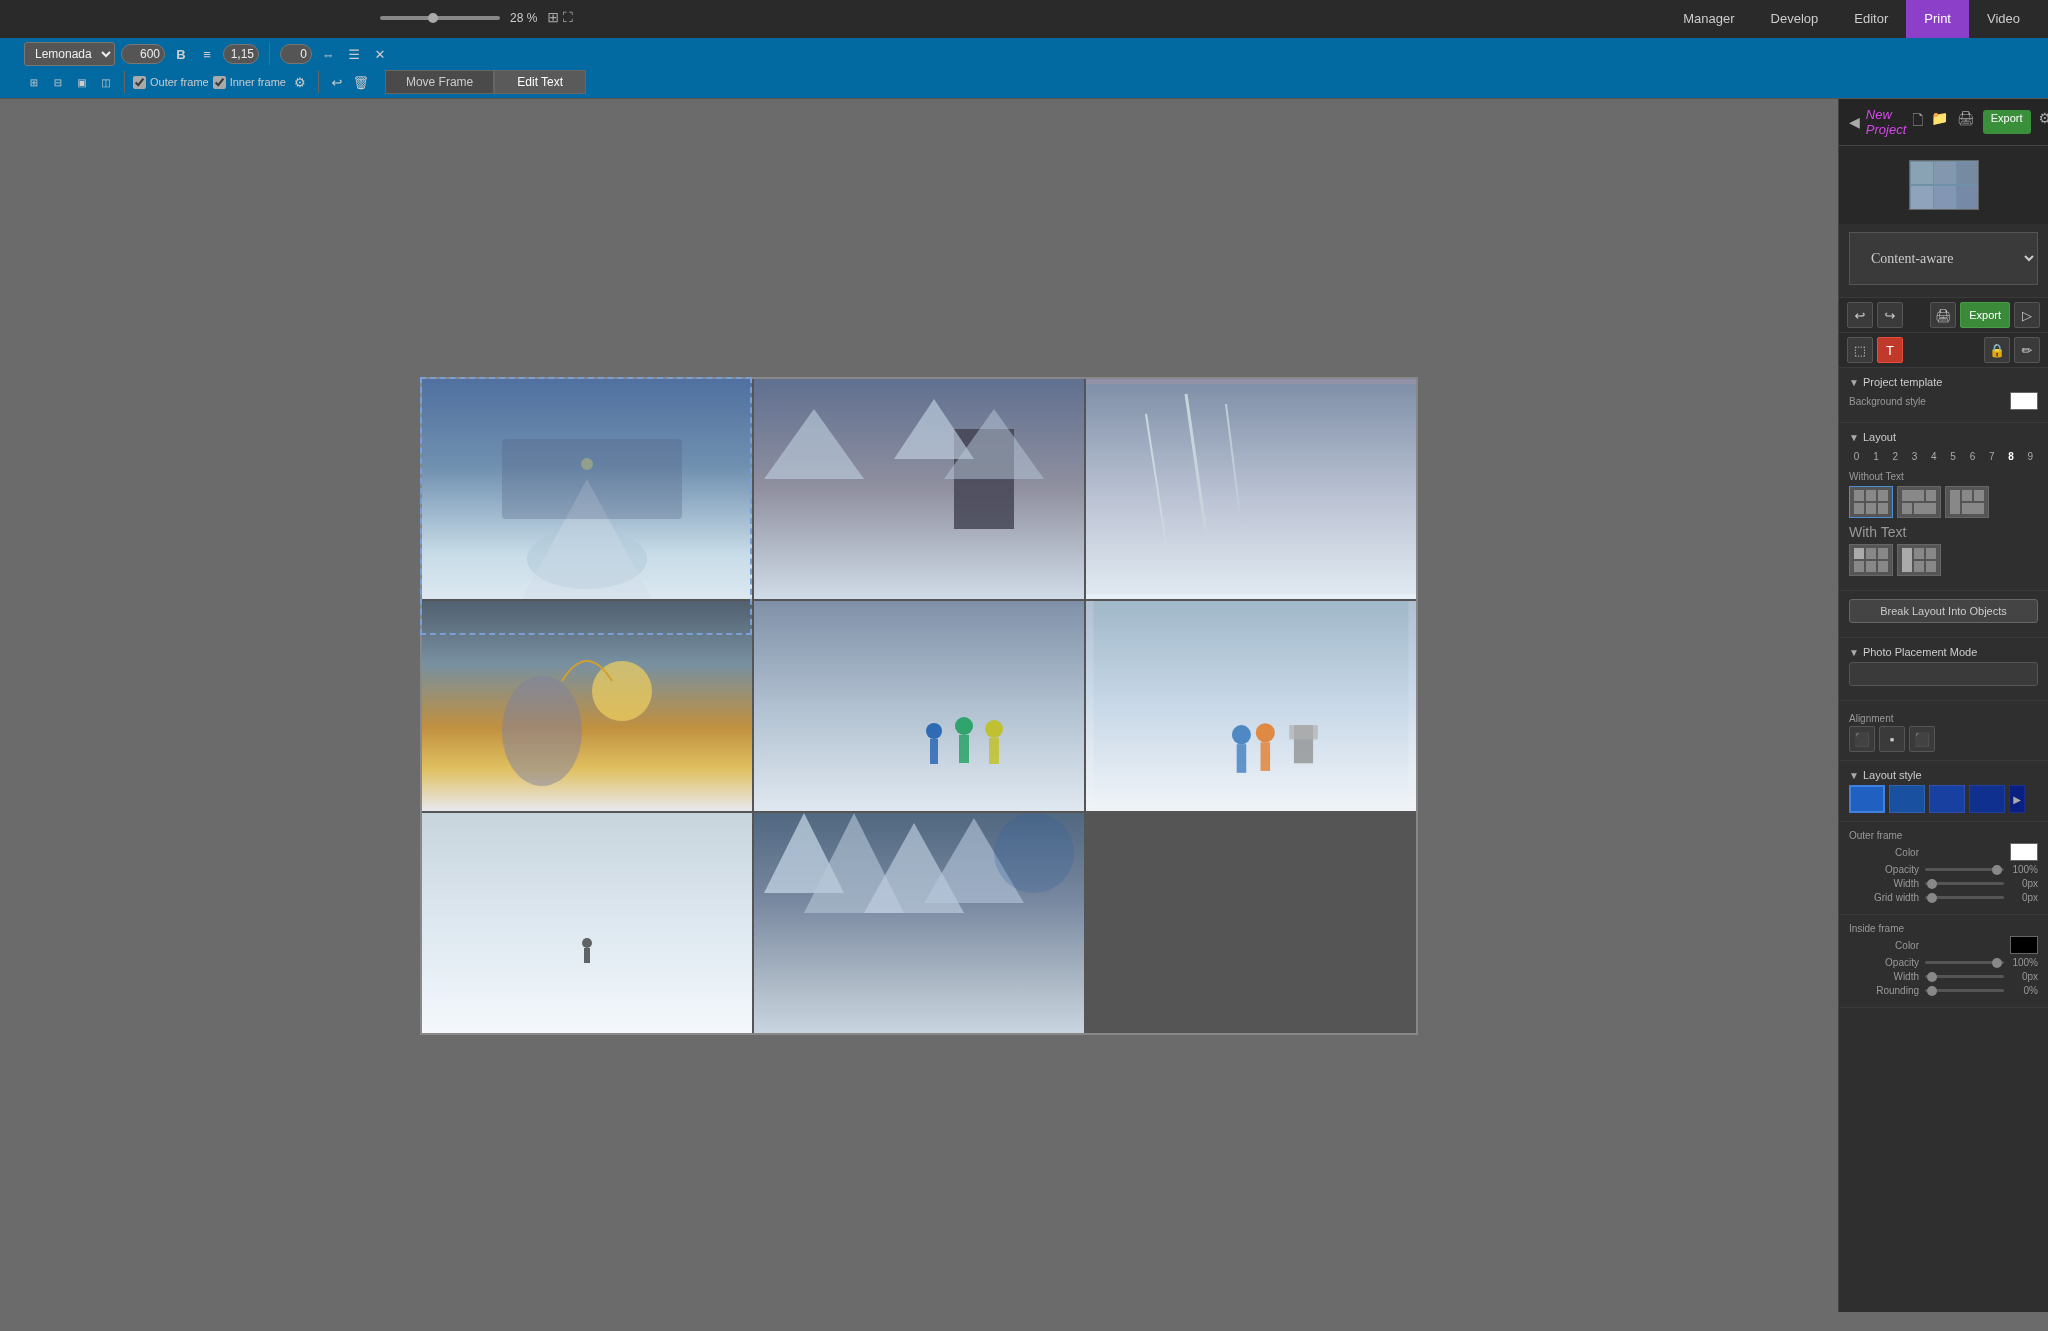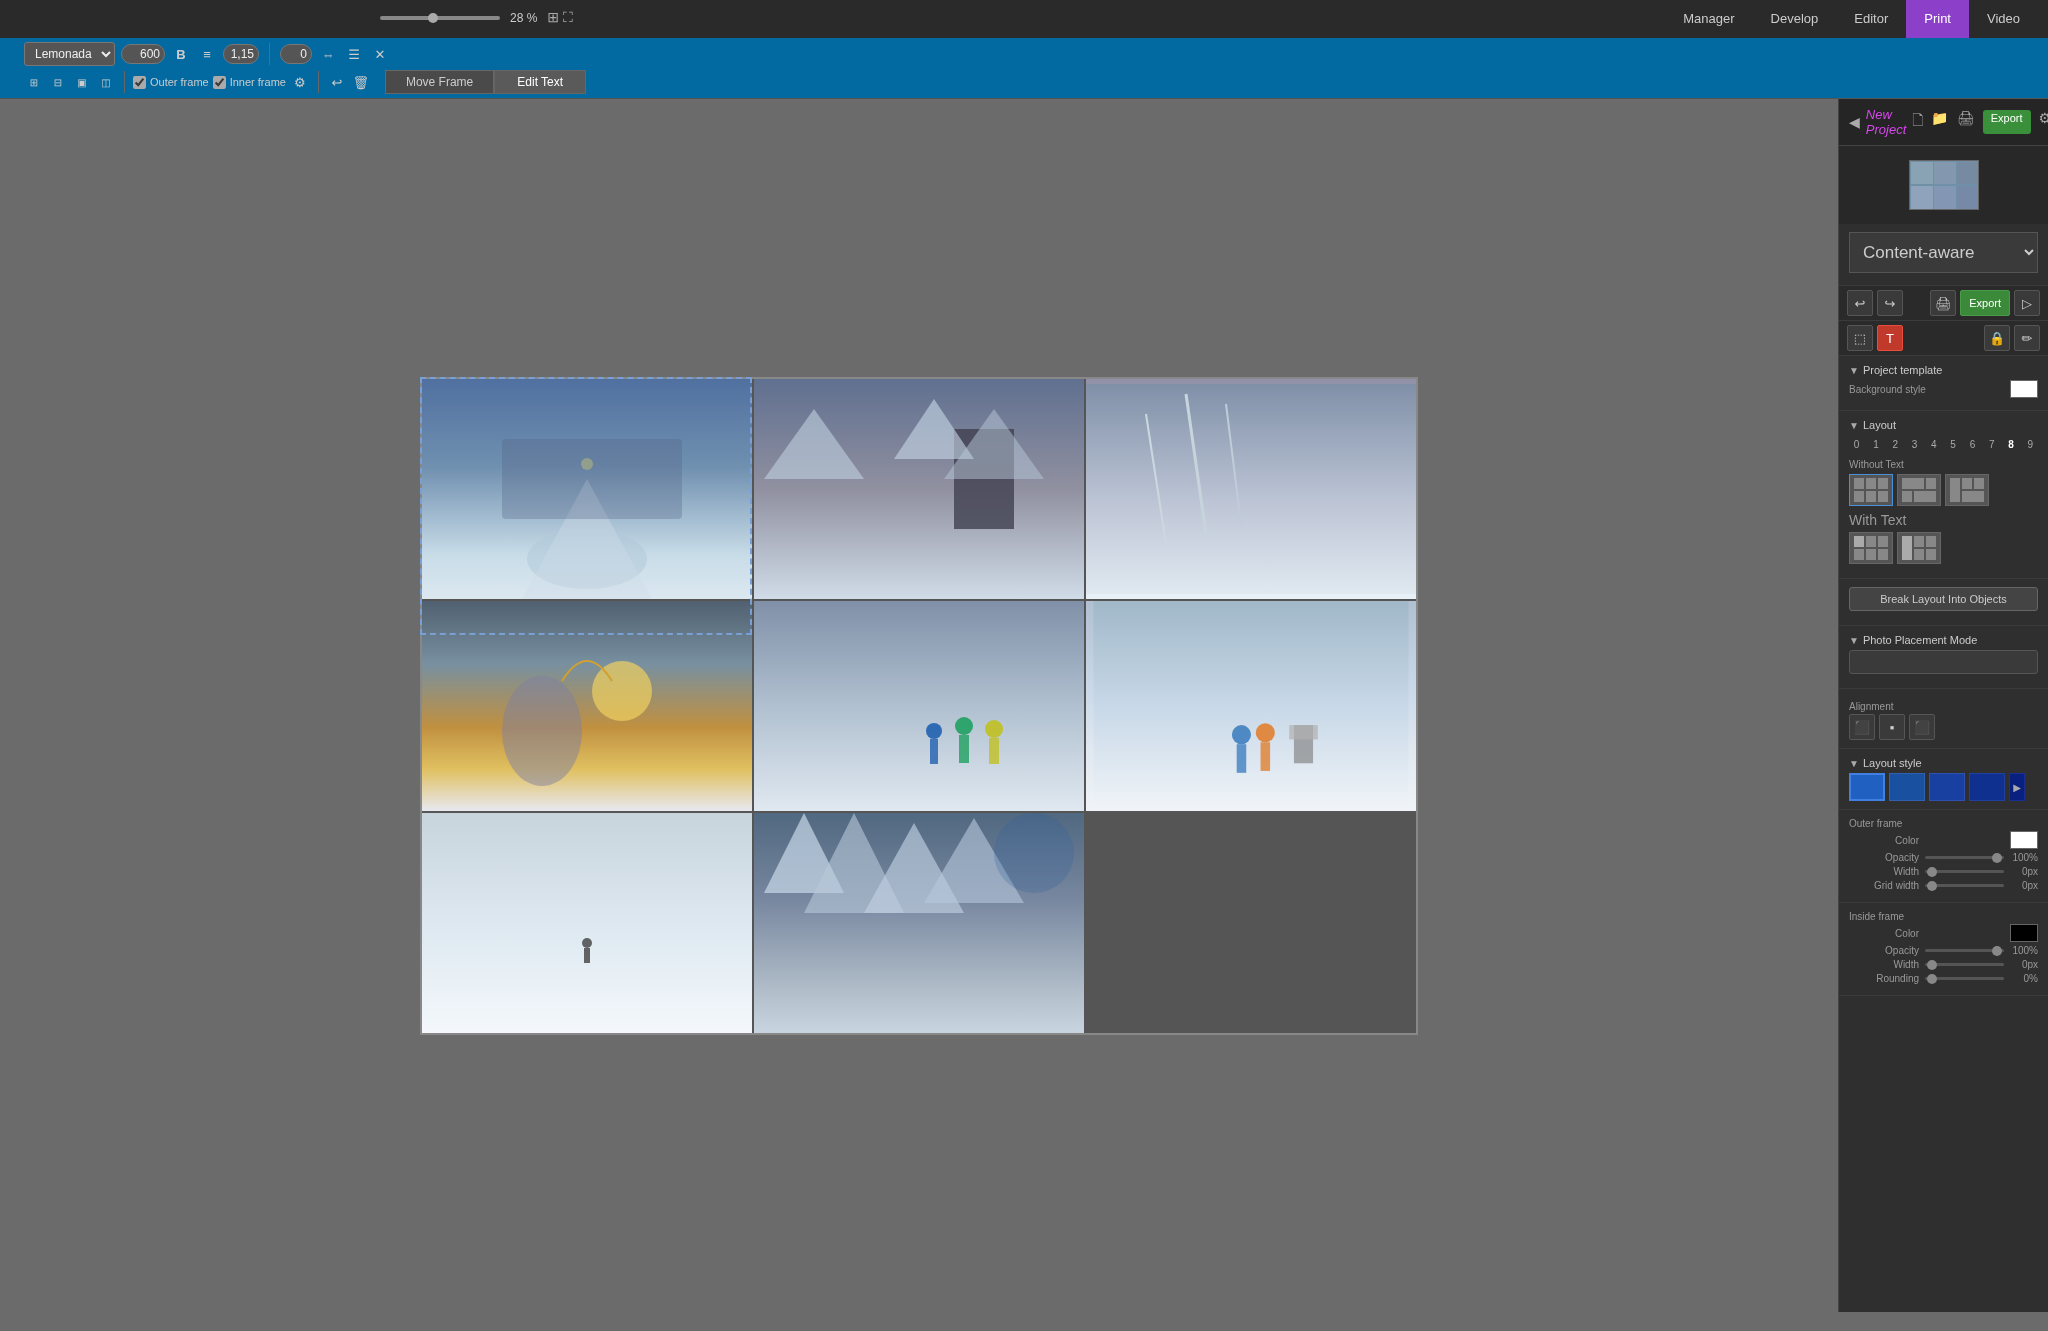--- a/index.html
+++ b/index.html
@@ -576,21 +576,21 @@
           <rect x="47" y="1" width="22" height="22" fill="#7888a0" opacity="0.8"></rect>
           <rect x="1" y="25" width="22" height="24" fill="#98a8c0" opacity="0.8"></rect>
           <rect x="24" y="25" width="22" height="24" fill="#8898b8" opacity="0.8"></rect>
           <rect x="47" y="25" width="22" height="24" fill="#7888a8" opacity="0.8"></rect>
         </svg>
       </div>
     </div>
 
     <div class="panel-section">
       <div class="panel-row">
-        <select style="width:100%;background:#3a3a3a;border:1px solid #555;color:#ccc;padding:9px;font-size:17px;">
+        <select style="width:100%;background:#3a3a3a;border:1px solid #555;color:#ccc;padding:17px;font-size:14px;font-family:Liberation Serif, serif;">
           <option>Content-aware</option>
         </select>
       </div>
     </div>
 
     <div class="tool-icons-row">
       <div class="tool-icon">↩</div>
       <div class="tool-icon">↪</div>
       <div style="flex:1;"></div>
       <div class="tool-icon">🖨</div>

